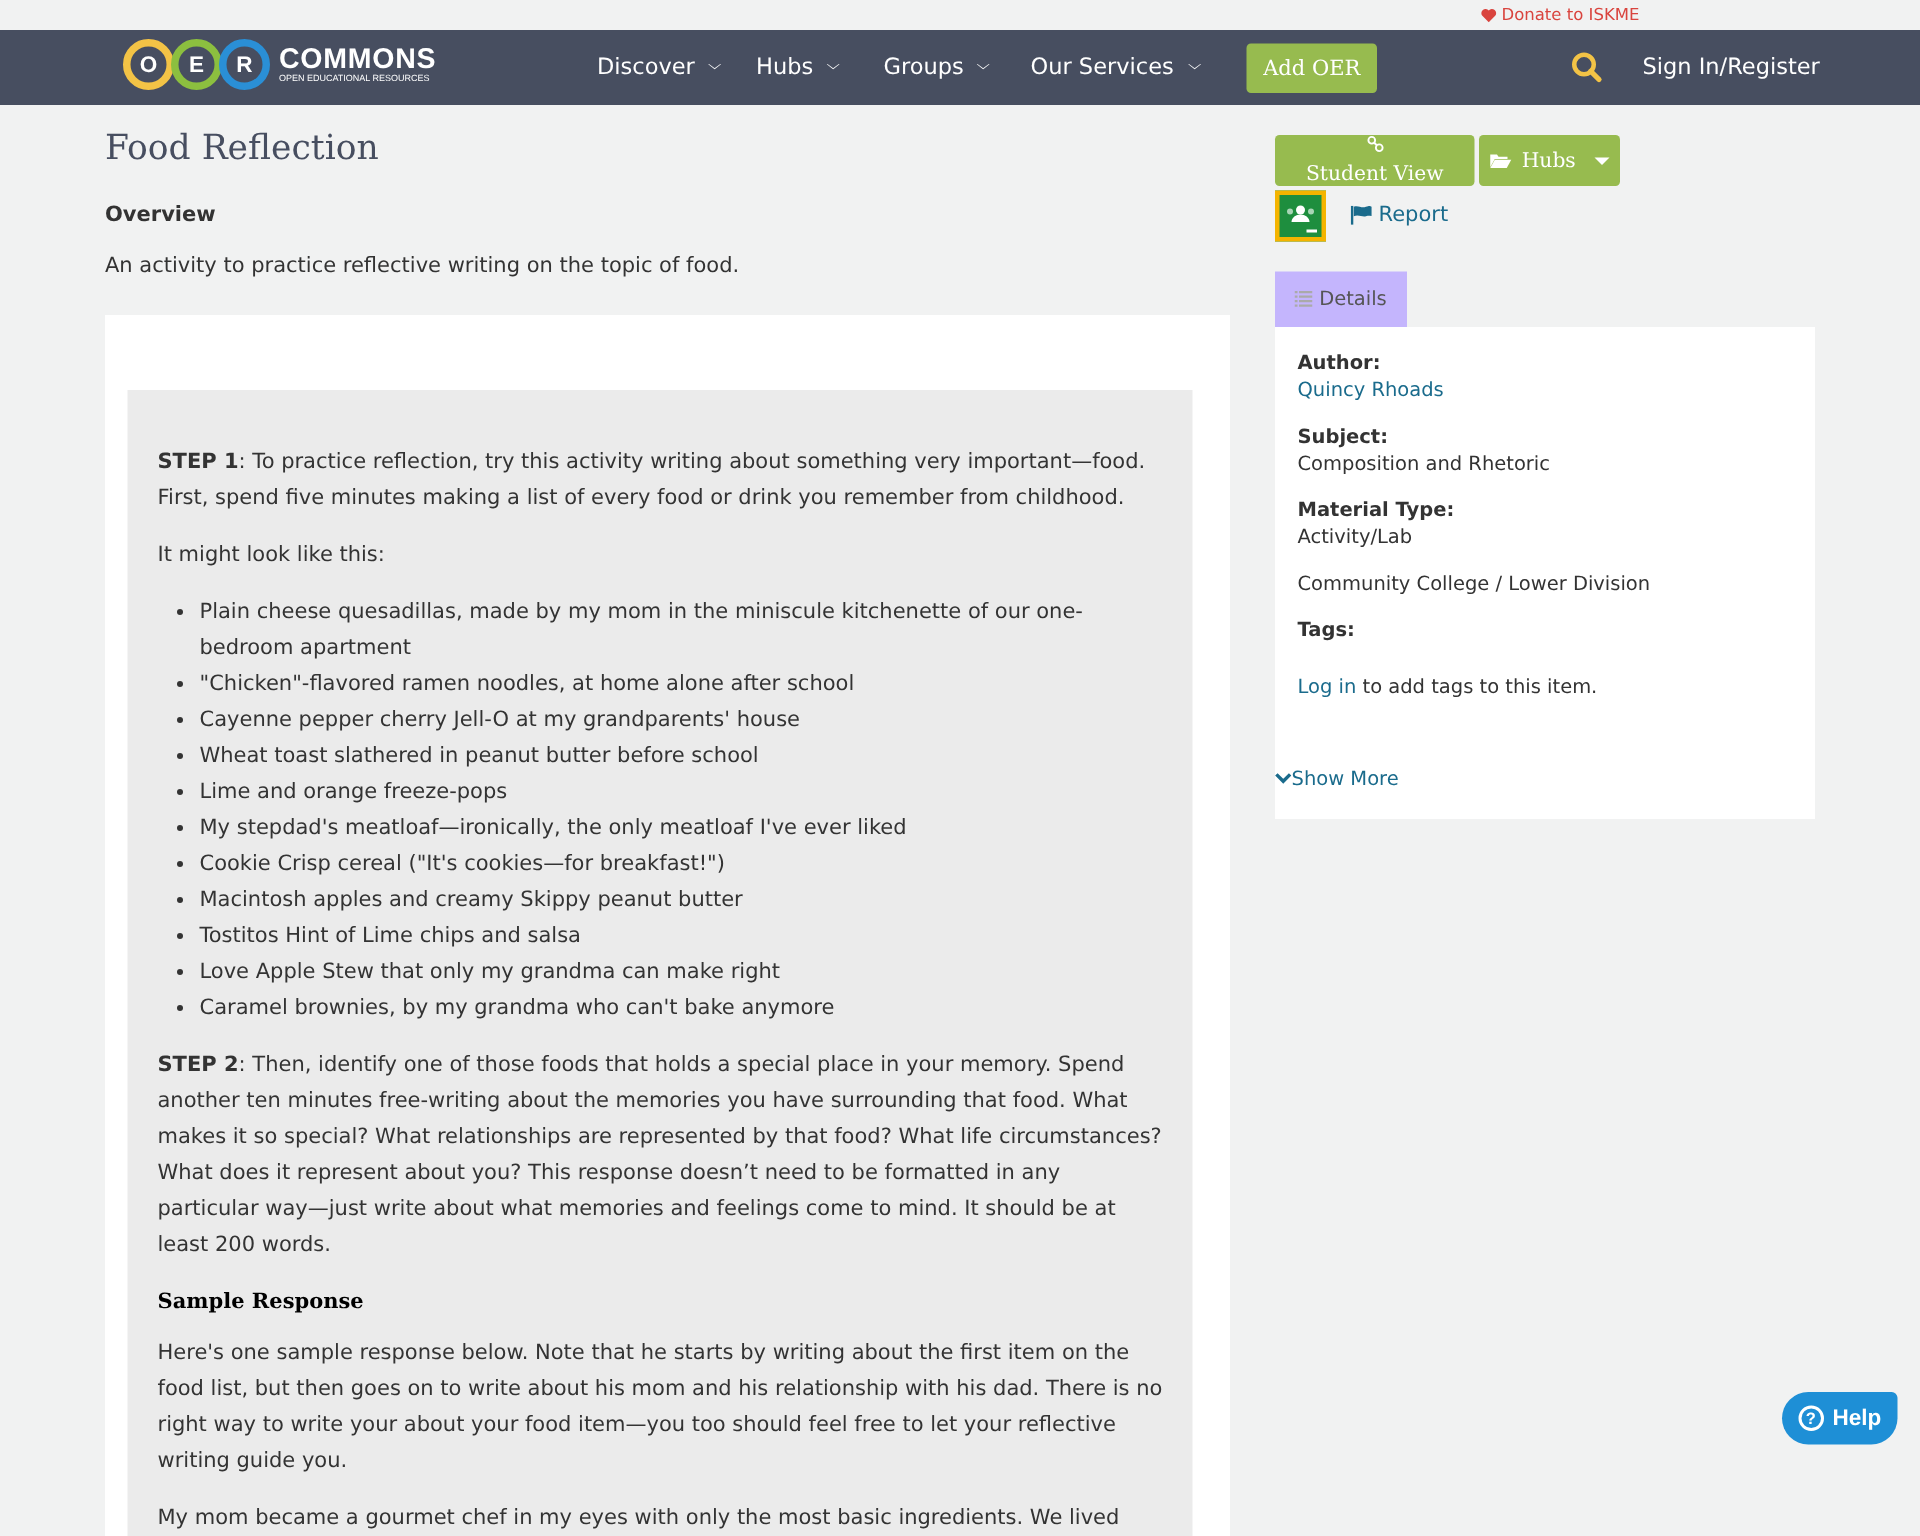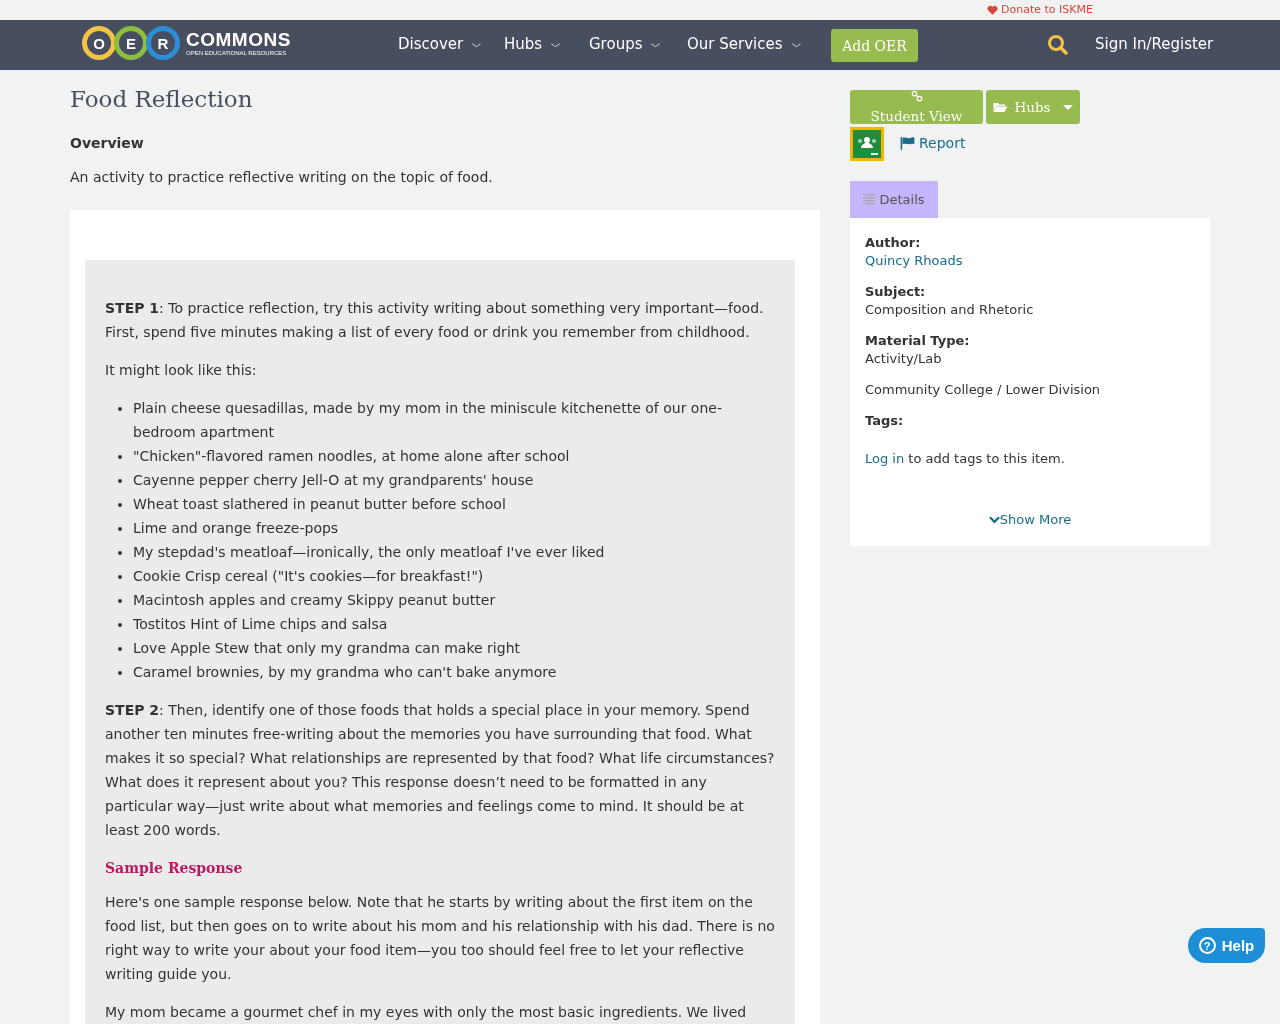--- a/index.html
+++ b/index.html
@@ -30,38 +30,38 @@
   .main { position: absolute; left: 70px; top: 70px; width: 750px; }
   .page-title { position: absolute; top: 16px; left: 0; font-family: "DejaVu Serif", serif; font-size: 23px; color: #474e60; font-weight: normal; }
   .overview-label { position: absolute; top: 65px; font-weight: bold; font-size: 14px; color: #333; }
   .overview-text { position: absolute; top: 99px; font-size: 14px; color: #333; }
 
   .content-card { position: absolute; left: 70px; top: 210px; width: 750px; height: 814px; background: #fff; }
   .content-inner { position: absolute; left: 15px; top: 50px; width: 710px; height: 972px; background: #ebebeb; padding: 36px 20px 0 20px; font-size: 14px; line-height: 24px; color: #333; overflow: hidden; }
   .content-inner p { margin-bottom: 14px; }
   .content-inner ul { margin: 0 0 14px 28px; list-style: disc; }
   .content-inner li { padding-left: 0; }
-  .content-inner h4 { font-family: "DejaVu Serif", serif; font-size: 14px; font-weight: bold; margin: 2px 0 10px; color: #be185d; }
+  .content-inner h4 { font-family: "DejaVu Serif", serif; font-size: 14px; font-weight: bold; margin: 2px 0 10px; color: #000000; }
 
   .sidebar { position: absolute; left: 850px; top: 70px; width: 360px; }
   .btn-green { position: absolute; top: 20px; height: 34px; background: #97bb4f; color: #fff; border-radius: 3px; font-family: "DejaVu Serif", serif; font-size: 13.5px; display: flex; align-items: center; justify-content: center; gap: 6px; }
   .btn-student { left: 0; width: 133px; flex-direction: column; }
   .btn-save { left: 136px; width: 94px; }
   .caret { width: 0; height: 0; border-left: 5px solid transparent; border-right: 5px solid transparent; border-top: 5px solid #fff; margin-left: 6px; }
   .classroom { position: absolute; left: 0; top: 57px; width: 34px; height: 34px; border: 3px solid #f4b400; background: #1e8e3e; }
   .report { position: absolute; left: 50px; top: 65px; color: #1a6b8c; font-size: 14px; display: flex; align-items: center; gap: 4px; }
   .tab-details { position: absolute; left: 0; top: 111px; width: 88px; height: 37px; background: #c4b5fd; color: #555; font-size: 13px; display: flex; align-items: center; justify-content: center; gap: 4px; }
   .details-panel { position: absolute; left: 0; top: 148px; width: 360px; height: 328px; background: #fff; padding: 16px 15px; font-size: 13px; }
   .detail-group { margin-bottom: 13px; }
   .detail-label { font-weight: bold; color: #333; line-height: 18px; }
   .detail-value { color: #333; line-height: 18px; }
   .detail-value.link { color: #1a6b8c; }
   .tags-note { margin-top: 20px; color: #333; line-height: 18px; }
   .tags-note a { color: #1a6b8c; }
-  .show-more { position: absolute; left: 0; width: 360px; top: 294px; text-align: center; color: #1a6b8c; font-size: 13px; }
+  .show-more { position: absolute; left: 0; width: 360px; top: 294px; text-align: left; color: #1a6b8c; font-size: 13px; }
 
   .help-btn { position: absolute; left: 1188px; top: 928px; width: 77px; height: 35px; background: #1e8fd6; color: #fff; border-radius: 18px 4px 18px 18px; font-family: "Liberation Sans", sans-serif; font-weight: bold; font-size: 15px; display: flex; align-items: center; justify-content: center; gap: 6px; }
   .help-btn .q { width: 17px; height: 17px; border: 2px solid #fff; border-radius: 50%; font-size: 11px; display: flex; align-items: center; justify-content: center; }
 </style>
 </head>
 <body>
 
 <div class="utility-bar">
   <a class="donate">
     <svg width="11" height="10" viewBox="0 0 24 22">

